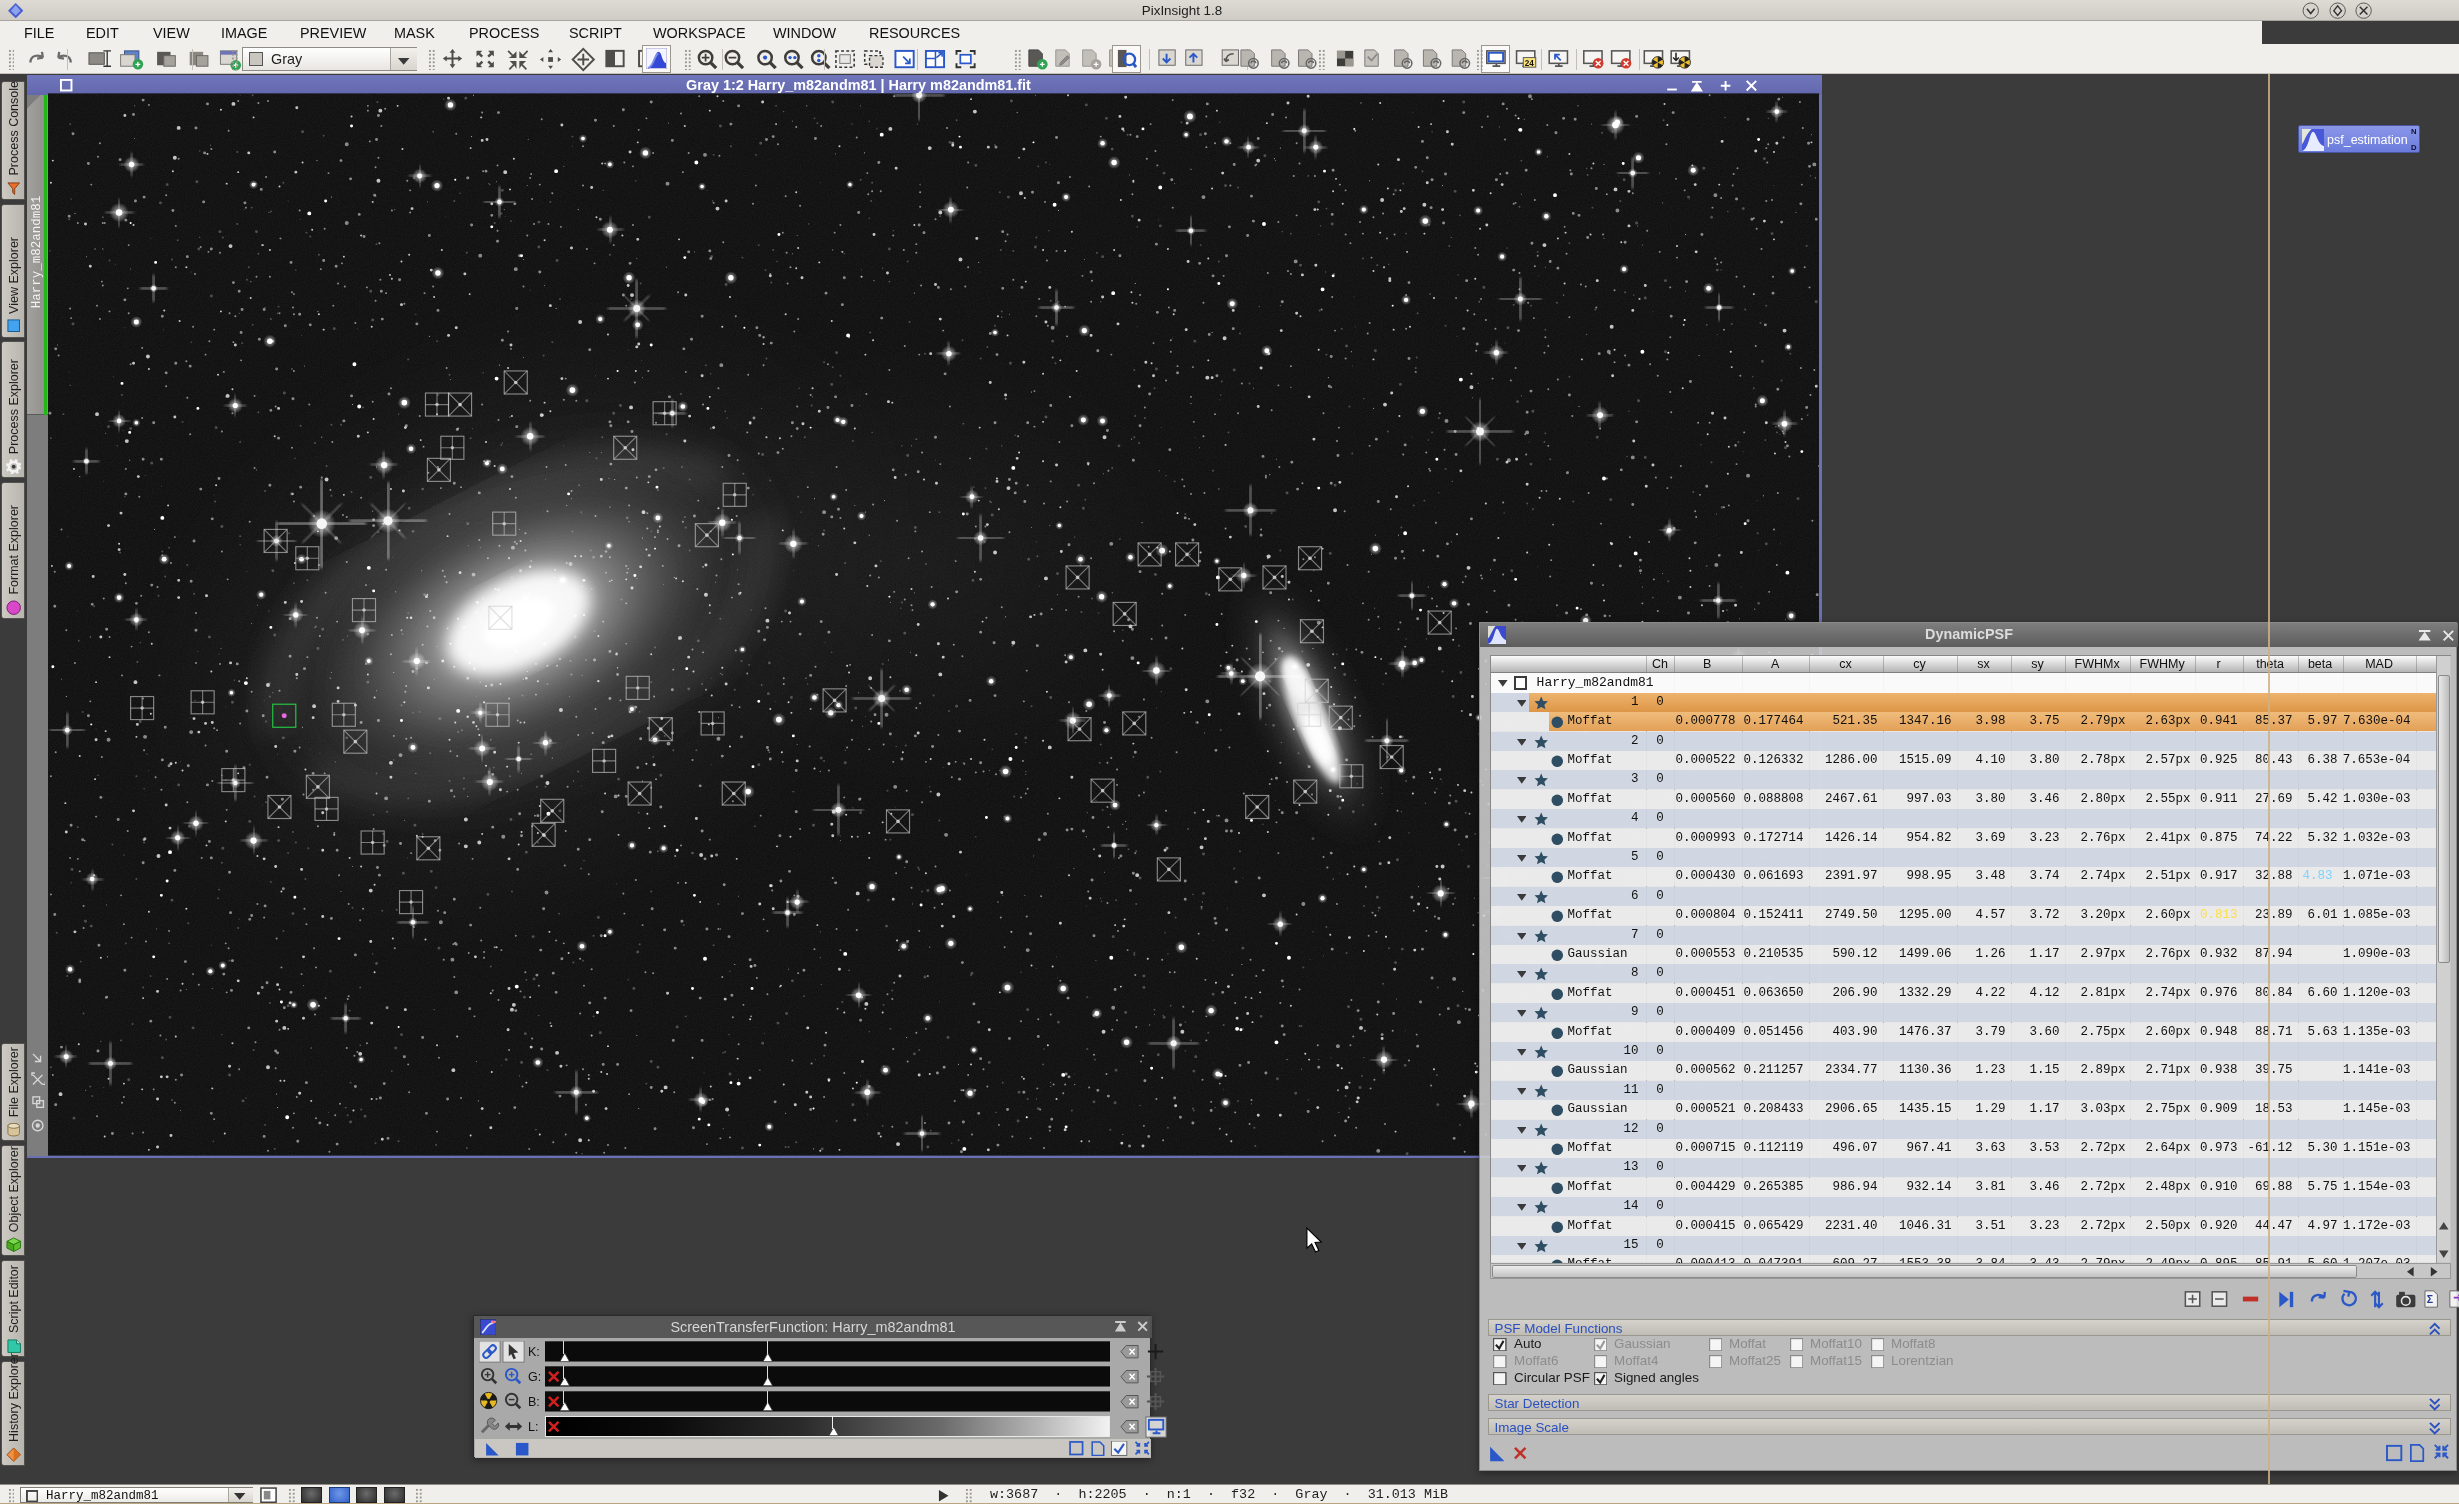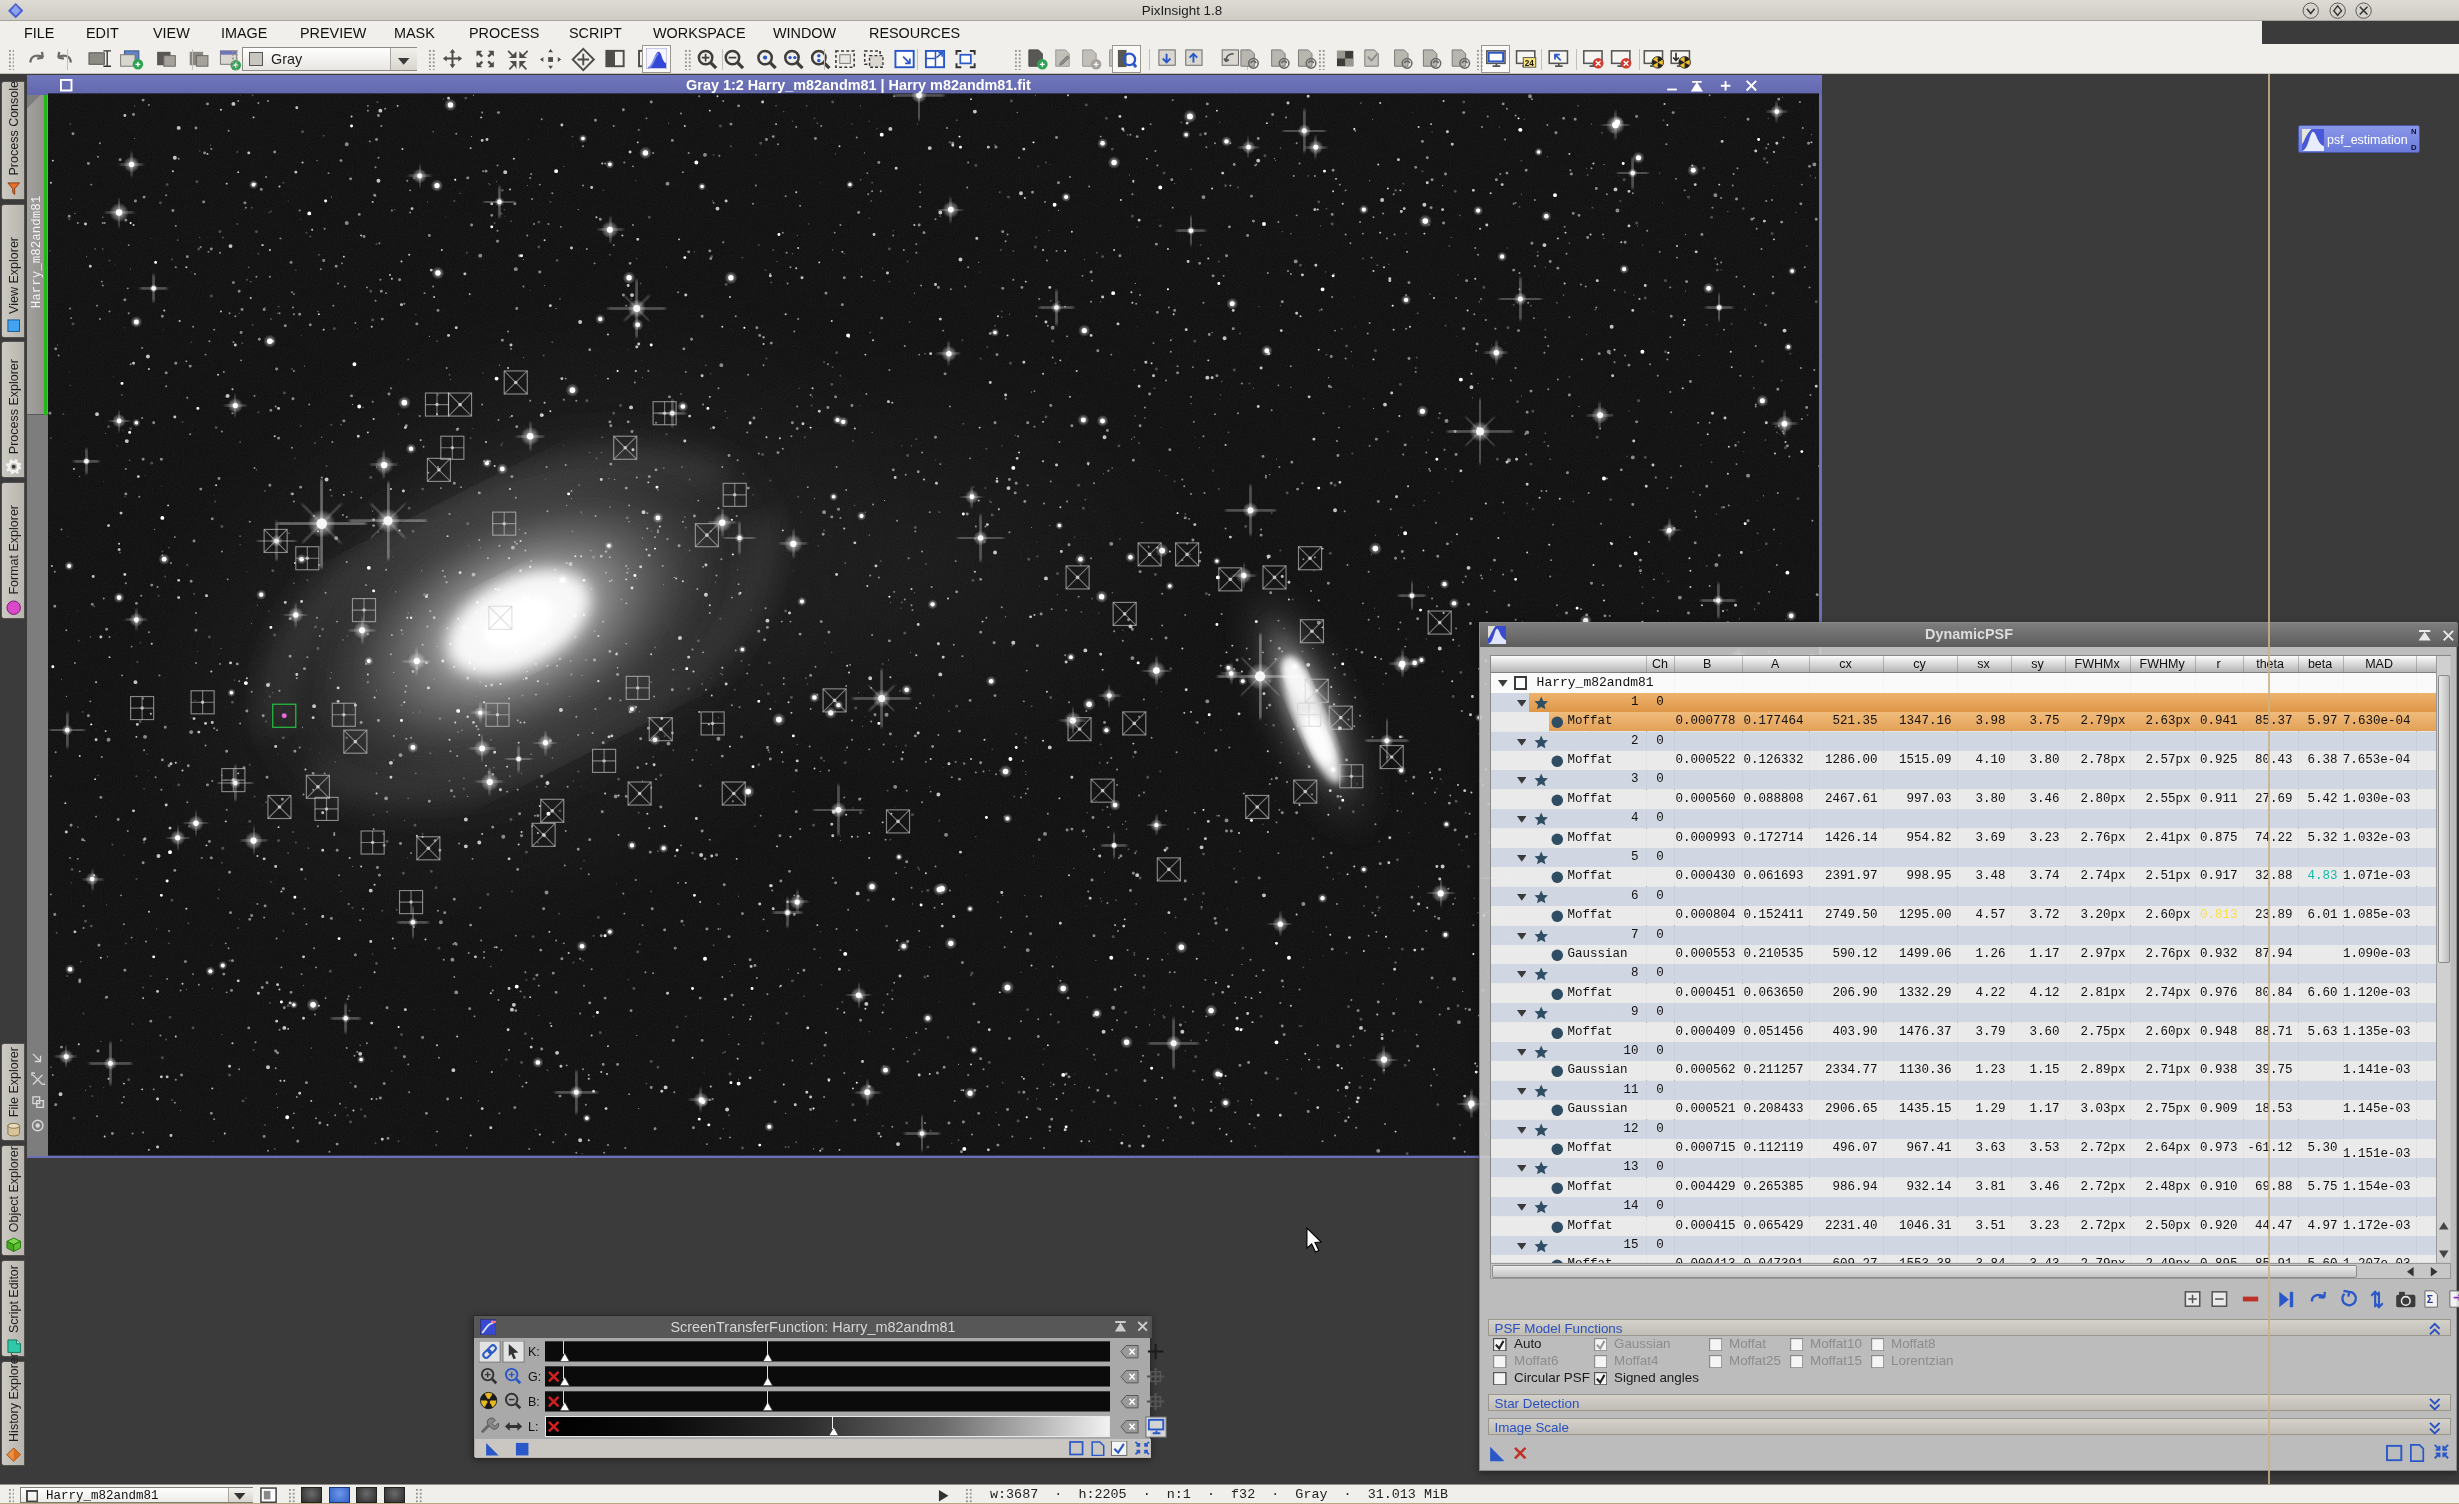--- a/index.html
+++ b/index.html
@@ -1821,21 +1821,21 @@
         <div class="mono abs" style="left:183px;top:1.9px;width:62px;text-align:right;font-size:12.5px;color:#111;white-space:nowrap;overflow:hidden">0.000430</div>
         <div class="mono abs" style="left:251px;top:1.9px;width:62px;text-align:right;font-size:12.5px;color:#111;white-space:nowrap;overflow:hidden">0.061693</div>
         <div class="mono abs" style="left:318px;top:1.9px;width:69px;text-align:right;font-size:12.5px;color:#111;white-space:nowrap;overflow:hidden">2391.97</div>
         <div class="mono abs" style="left:392px;top:1.9px;width:69px;text-align:right;font-size:12.5px;color:#111;white-space:nowrap;overflow:hidden">998.95</div>
         <div class="mono abs" style="left:466px;top:1.9px;width:49px;text-align:right;font-size:12.5px;color:#111;white-space:nowrap;overflow:hidden">3.48</div>
         <div class="mono abs" style="left:520px;top:1.9px;width:49px;text-align:right;font-size:12.5px;color:#111;white-space:nowrap;overflow:hidden">3.74</div>
         <div class="mono abs" style="left:574px;top:1.9px;width:61px;text-align:right;font-size:12.5px;color:#111;white-space:nowrap;overflow:hidden">2.74px</div>
         <div class="mono abs" style="left:639px;top:1.9px;width:61px;text-align:right;font-size:12.5px;color:#111;white-space:nowrap;overflow:hidden">2.51px</div>
         <div class="mono abs" style="left:704px;top:1.9px;width:43px;text-align:right;font-size:12.5px;color:#111;white-space:nowrap;overflow:hidden">0.917</div>
         <div class="mono abs" style="left:752px;top:1.9px;width:50px;text-align:right;font-size:12.5px;color:#111;white-space:nowrap;overflow:hidden">32.88</div>
-        <div class="mono abs" style="left:807px;top:1.9px;width:40px;text-align:right;font-size:12.5px;color:#14b8a6;white-space:nowrap;overflow:hidden">4.83</div>
+        <div class="mono abs" style="left:807px;top:1.9px;width:40px;text-align:center;font-size:12.5px;color:#7dd3fc;white-space:nowrap;overflow:hidden">4.83</div>
         <div class="mono abs" style="left:852px;top:1.9px;width:68px;text-align:right;font-size:12.5px;color:#111;white-space:nowrap;overflow:hidden">1.071e-03</div>
       </div>
       <div class="abs" style="left:0;top:231px;width:945px;height:19.4px;background:rgba(206,213,225,0.88)">
         <svg class="abs" style="left:26px;top:6.7px" width="9.6" height="7.7" viewBox="0 0 10 8">
           <path d="M0,0 h10 l-5,7 Z" fill="#3a3a3a"></path>
         </svg>
         <svg class="abs" style="left:43px;top:2.9px" width="14.4" height="14.4" viewBox="0 0 15 15">
           <path d="M7.5,0.5 L9.6,5.1 14.5,5.6 10.8,9 11.9,13.9 7.5,11.4 3.1,13.9 4.2,9 0.5,5.6 5.4,5.1 Z" fill="#2f4e63"></path>
         </svg>
         <div class="mono abs" style="left:106px;top:1.9px;width:42px;text-align:right;font-size:12.5px;color:#111">6</div>
@@ -2015,21 +2015,21 @@
         <div class="mono abs" style="left:251px;top:1.9px;width:62px;text-align:right;font-size:12.5px;color:#111;white-space:nowrap;overflow:hidden">0.112119</div>
         <div class="mono abs" style="left:318px;top:1.9px;width:69px;text-align:right;font-size:12.5px;color:#111;white-space:nowrap;overflow:hidden">496.07</div>
         <div class="mono abs" style="left:392px;top:1.9px;width:69px;text-align:right;font-size:12.5px;color:#111;white-space:nowrap;overflow:hidden">967.41</div>
         <div class="mono abs" style="left:466px;top:1.9px;width:49px;text-align:right;font-size:12.5px;color:#111;white-space:nowrap;overflow:hidden">3.63</div>
         <div class="mono abs" style="left:520px;top:1.9px;width:49px;text-align:right;font-size:12.5px;color:#111;white-space:nowrap;overflow:hidden">3.53</div>
         <div class="mono abs" style="left:574px;top:1.9px;width:61px;text-align:right;font-size:12.5px;color:#111;white-space:nowrap;overflow:hidden">2.72px</div>
         <div class="mono abs" style="left:639px;top:1.9px;width:61px;text-align:right;font-size:12.5px;color:#111;white-space:nowrap;overflow:hidden">2.64px</div>
         <div class="mono abs" style="left:704px;top:1.9px;width:43px;text-align:right;font-size:12.5px;color:#111;white-space:nowrap;overflow:hidden">0.973</div>
         <div class="mono abs" style="left:752px;top:1.9px;width:50px;text-align:right;font-size:12.5px;color:#111;white-space:nowrap;overflow:hidden">-61.12</div>
         <div class="mono abs" style="left:807px;top:1.9px;width:40px;text-align:right;font-size:12.5px;color:#111;white-space:nowrap;overflow:hidden">5.30</div>
-        <div class="mono abs" style="left:852px;top:8px;width:68px;text-align:right;font-size:12.5px;color:#111;white-space:nowrap;overflow:hidden">1.151e-03</div>
+        <div class="mono abs" style="left:852px;top:2px;width:68px;text-align:right;font-size:12.5px;color:#111;white-space:nowrap;overflow:hidden">1.151e-03</div>
       </div>
       <div class="abs" style="left:0;top:502px;width:945px;height:19.4px;background:rgba(206,213,225,0.88)">
         <svg class="abs" style="left:26px;top:6.7px" width="9.6" height="7.7" viewBox="0 0 10 8">
           <path d="M0,0 h10 l-5,7 Z" fill="#3a3a3a"></path>
         </svg>
         <svg class="abs" style="left:43px;top:2.9px" width="14.4" height="14.4" viewBox="0 0 15 15">
           <path d="M7.5,0.5 L9.6,5.1 14.5,5.6 10.8,9 11.9,13.9 7.5,11.4 3.1,13.9 4.2,9 0.5,5.6 5.4,5.1 Z" fill="#2f4e63"></path>
         </svg>
         <div class="mono abs" style="left:106px;top:1.9px;width:42px;text-align:right;font-size:12.5px;color:#111">13</div>
         <div class="mono abs" style="left:155px;top:1.9px;width:29px;text-align:center;font-size:12.5px;color:#111">0</div>

